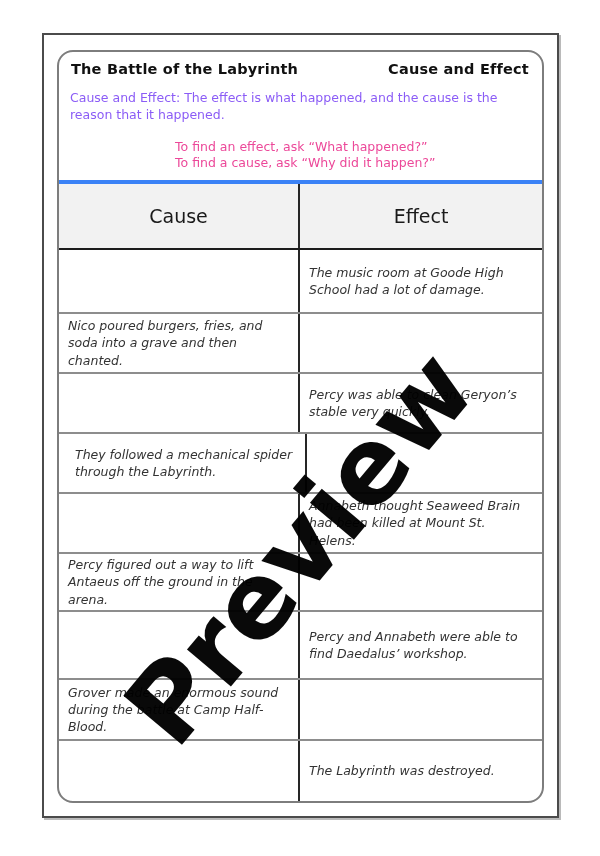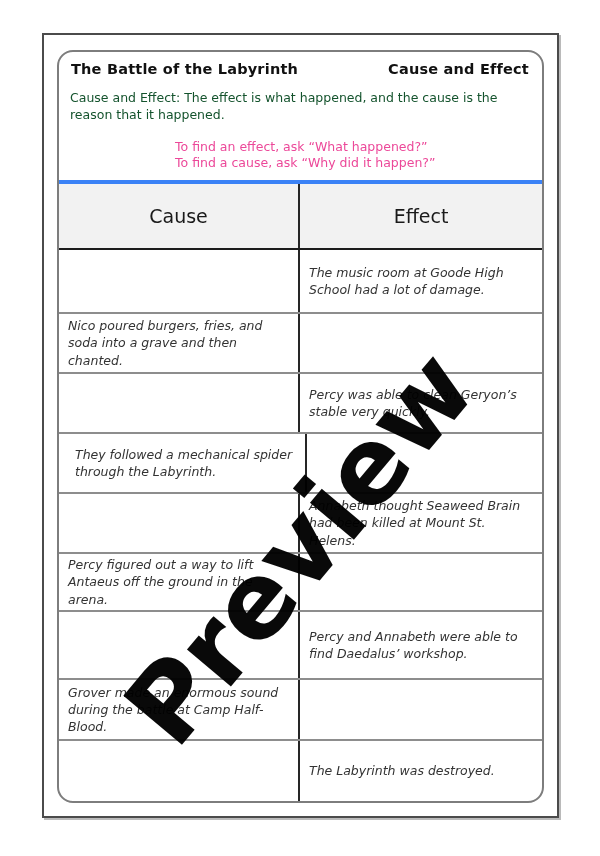--- a/index.html
+++ b/index.html
@@ -51,21 +51,21 @@
   .title, .subtitle {
     font-size: 14.5px;
     font-weight: bold;
     color: #111111;
     letter-spacing: 0.2px;
   }
   .definition {
     margin-top: 13px;
     padding: 0 14px 0 11px;
     font-size: 12.5px;
-    color: #14532d;
+    color: #8b5cf6;
     line-height: 1.35;
     max-width: 462px;
   }
   .hints {
     margin-top: 15px;
     margin-left: 116px;
     font-size: 12.5px;
     color: #ec4899;
     line-height: 1.32;
   }

